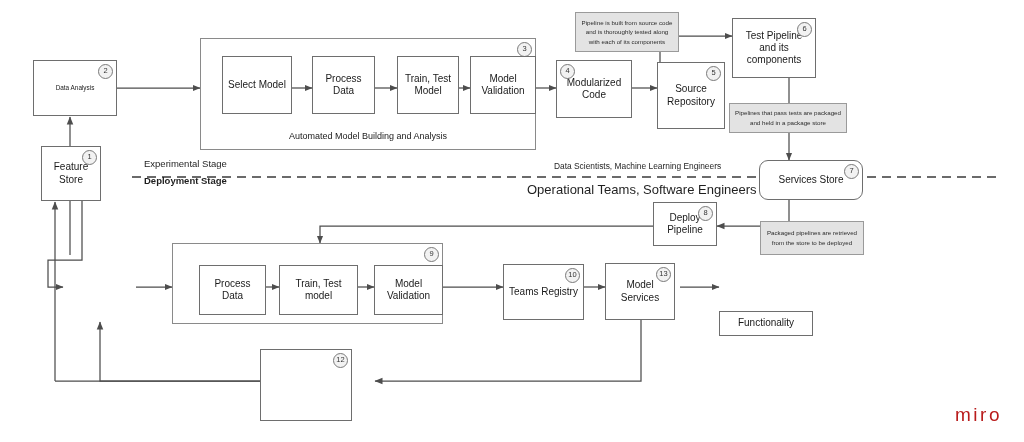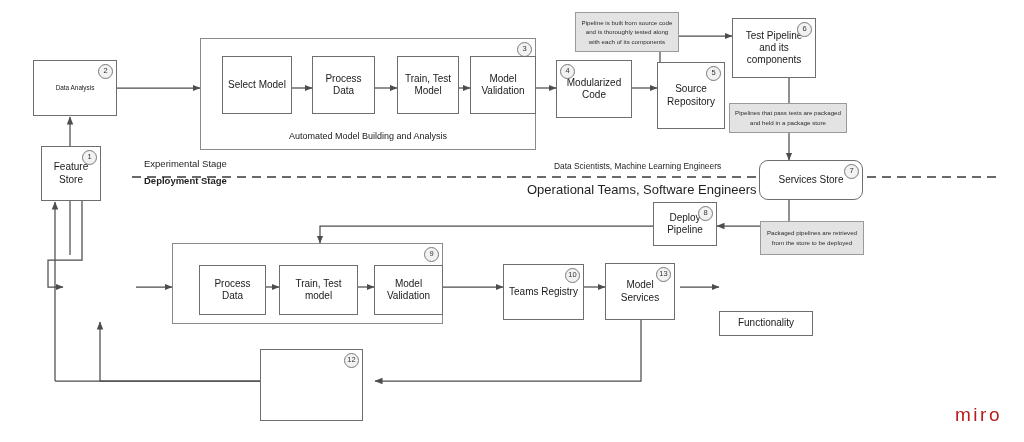--- a/index.html
+++ b/index.html
@@ -170,21 +170,21 @@
 
   <div class="node f10" style="left:605px;top:263px;width:70px;height:57px;">
     <span class="badge tr">13</span>
     <span class="lbl">Model Services</span>
   </div>
 
   <div class="node f10" style="left:719px;top:272px;width:94px;height:25px;margin-top:39px;">
     <span class="lbl">Functionality</span>
   </div>
 
-  <div class="node f10" style="left:260px;top:349px;width:103px;height:72px;align-items:flex-end;">
+  <div class="node f10" style="left:260px;top:349px;width:92px;height:72px;align-items:flex-end;">
     <span class="badge tr">12</span>
   </div>
 
   <div class="note" style="left:575px;top:12px;width:104px;height:40px;">
     <span>Pipeline is built from source code and is thoroughly tested along with each of its components</span>
   </div>
 
   <div class="note" style="left:729px;top:103px;width:118px;height:30px;">
     <span>Pipelines that pass tests are packaged and held in a package store</span>
   </div>

